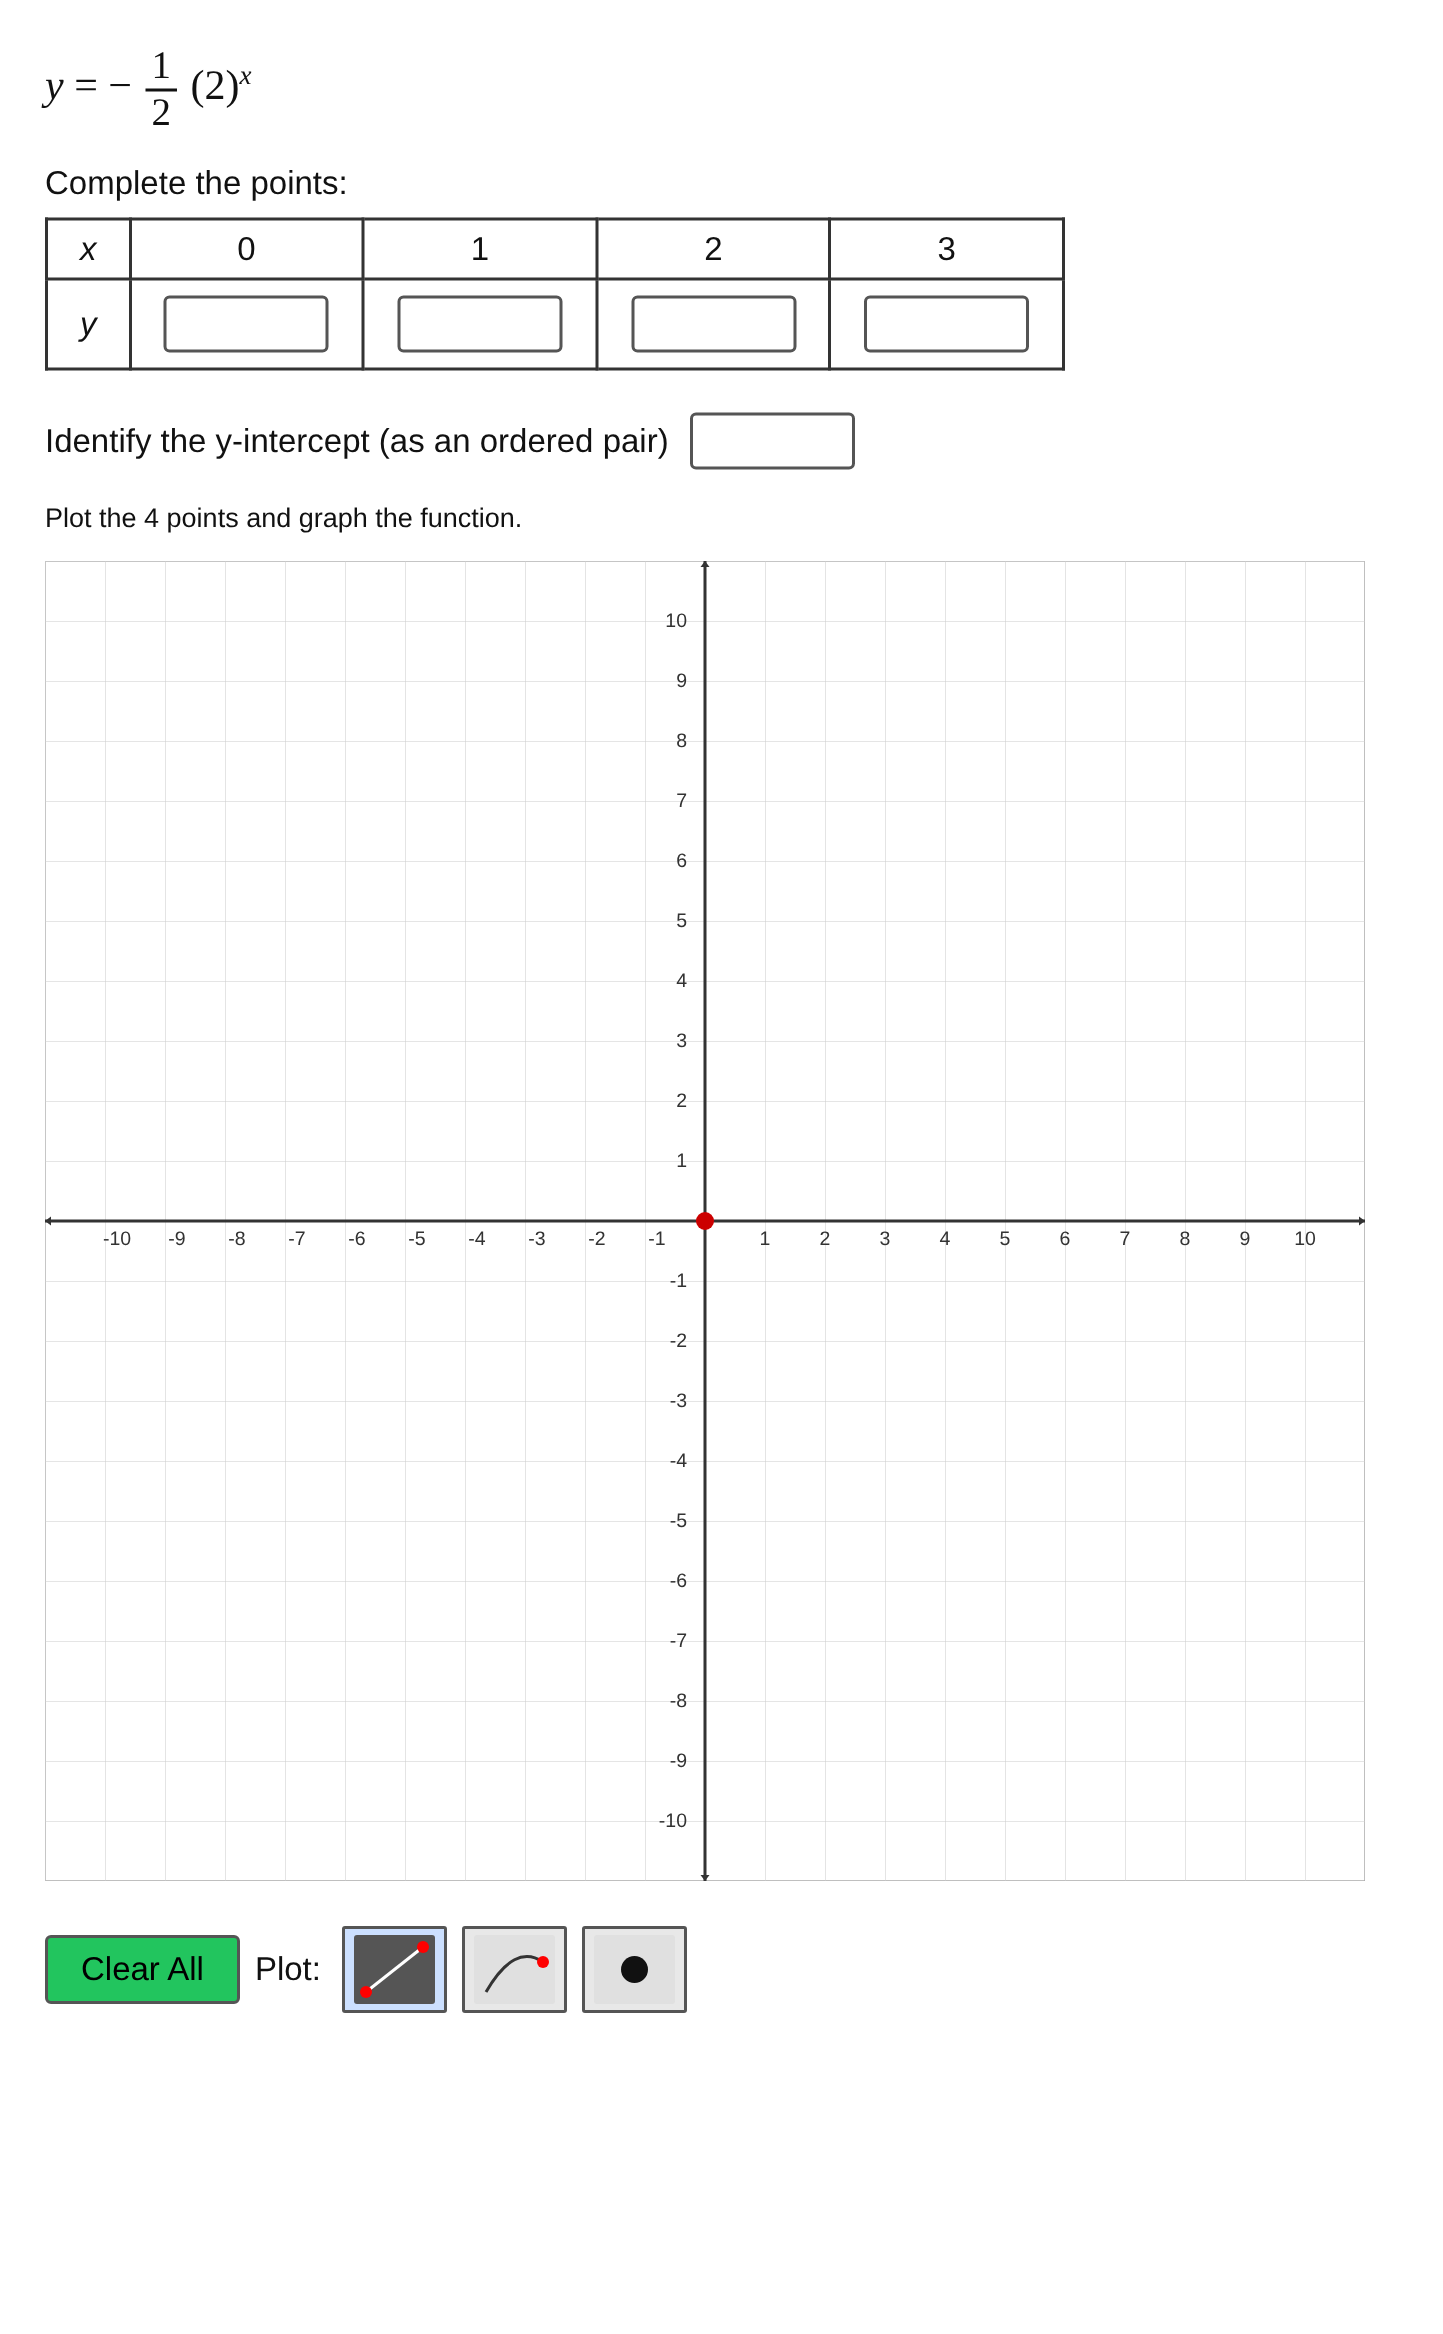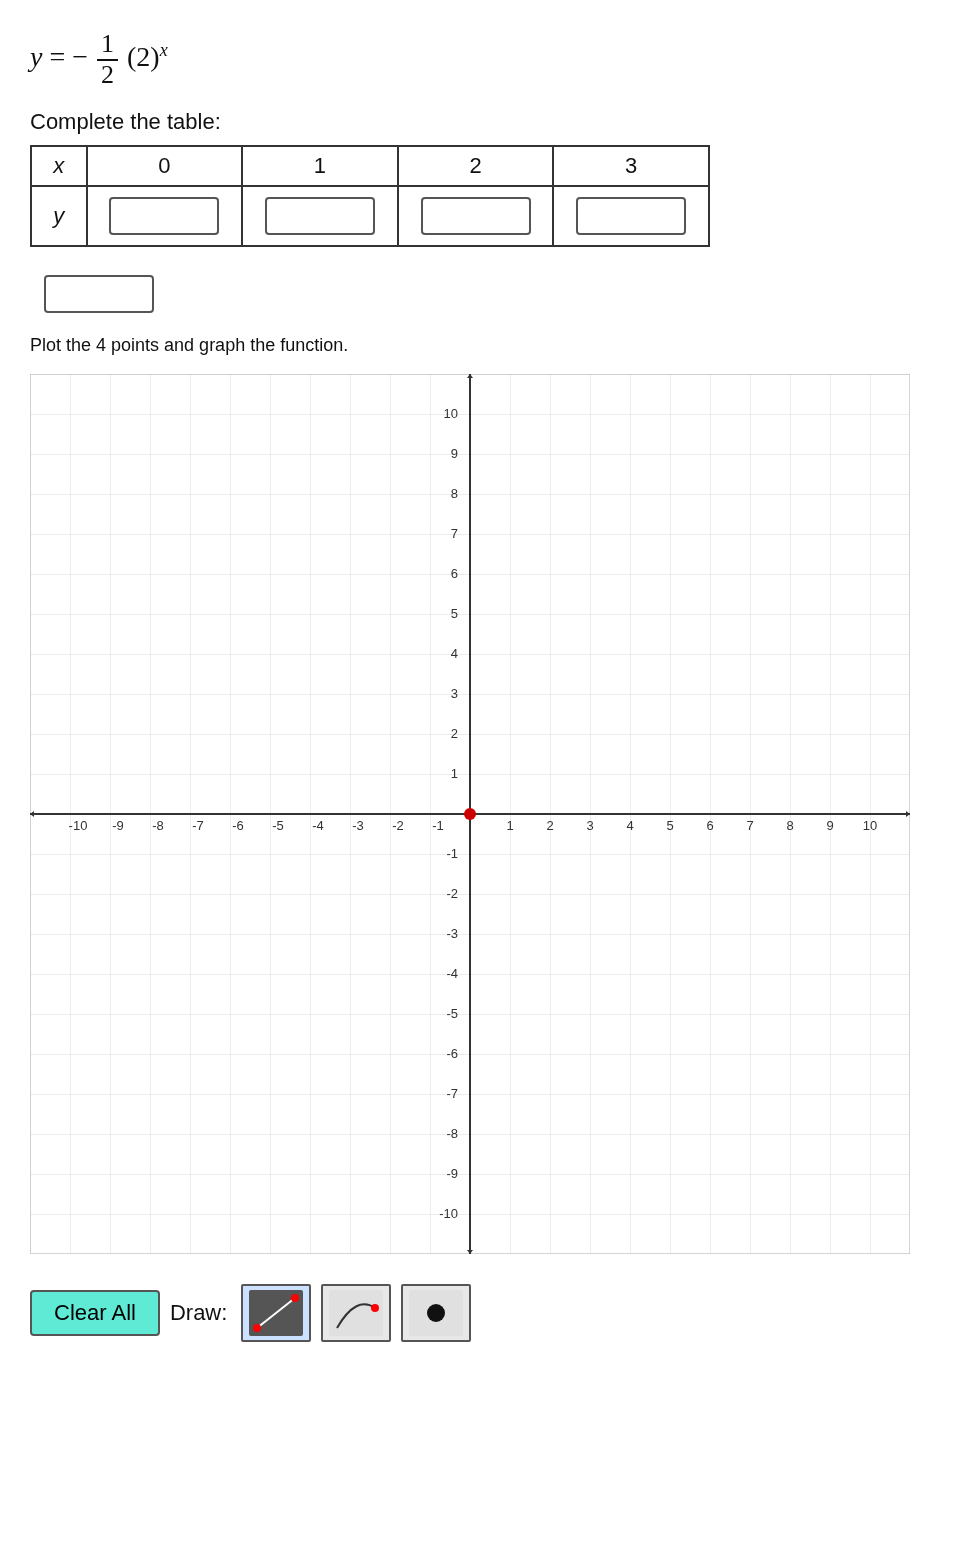--- a/index.html
+++ b/index.html
@@ -110,21 +110,21 @@
 
     
     .toolbar {
       display: flex;
       align-items: center;
       gap: 10px;
       margin-top: 10px;
     }
     .clear-all-btn {
       border: 2px solid #555;
-      background: #5eead4;
+      background: #22c55e;
       font-size: 22px;
       font-family: Arial, sans-serif;
       padding: 8px 22px;
       cursor: pointer;
       border-radius: 4px;
     }
     .draw-label {
       font-size: 22px;
       font-family: Arial, sans-serif;
       margin-right: 4px;
@@ -155,21 +155,21 @@
   <span><i>y</i></span>
   <span> = </span>
   <span>−</span>
   <span class="eq-fraction">
     <span class="num">1</span>
     <span class="den">2</span>
   </span>
   <span>(2)</span><span class="eq-sup"><i>x</i></span>
 </div>
 
-<div class="section-label">Complete the table:</div>
+<div class="section-label">Complete the points:</div>
 <table class="complete-table">
   <tbody>
       <tr>
     <td class="header-cell"><i>x</i></td>
     <td class="header-cell">0</td>
     <td class="header-cell">1</td>
     <td class="header-cell">2</td>
     <td class="header-cell">3</td>
   </tr>
   <tr>
@@ -184,20 +184,21 @@
       <input type="text" style="">
     </td>
     <td class="input-cell">
       <input type="text" style="">
     </td>
   </tr>
 </tbody>
   </table>
 
 <div class="yintercept-row">
+  <span>Identify the y-intercept (as an ordered pair)</span>
   <input type="text" style="">
 </div>
 
 <div class="plot-label">Plot the 4 points and graph the function.</div>
 
 <div class="graph-container">
   <svg class="graph-svg" viewBox="0 0 880 880" xmlns="http://www.w3.org/2000/svg">
 
     <defs>
       <pattern id="grid" width="40" height="40" patternUnits="userSpaceOnUse" x="40" y="40">
@@ -262,21 +263,21 @@
     <polygon points="437,4 440,0 443,4" fill="#333"></polygon>
 
     <polygon points="437,876 440,880 443,876" fill="#333"></polygon>
 
     <circle cx="440" cy="440" r="6" fill="#cc0000"></circle>
   </svg>
 </div>
 
 <div class="toolbar">
   <button class="clear-all-btn">Clear All</button>
-  <span class="draw-label">Draw:</span>
+  <span class="draw-label">Plot:</span>
 
   <div class="draw-tool active">
     <svg viewBox="0 0 54 46" xmlns="http://www.w3.org/2000/svg">
 
       <rect width="54" height="46" fill="#555" rx="2"></rect>
 
       <line x1="8" y1="38" x2="46" y2="8" stroke="white" stroke-width="2"></line>
       <circle cx="8" cy="38" r="4" fill="red"></circle>
       <circle cx="46" cy="8" r="4" fill="red"></circle>
     </svg>

